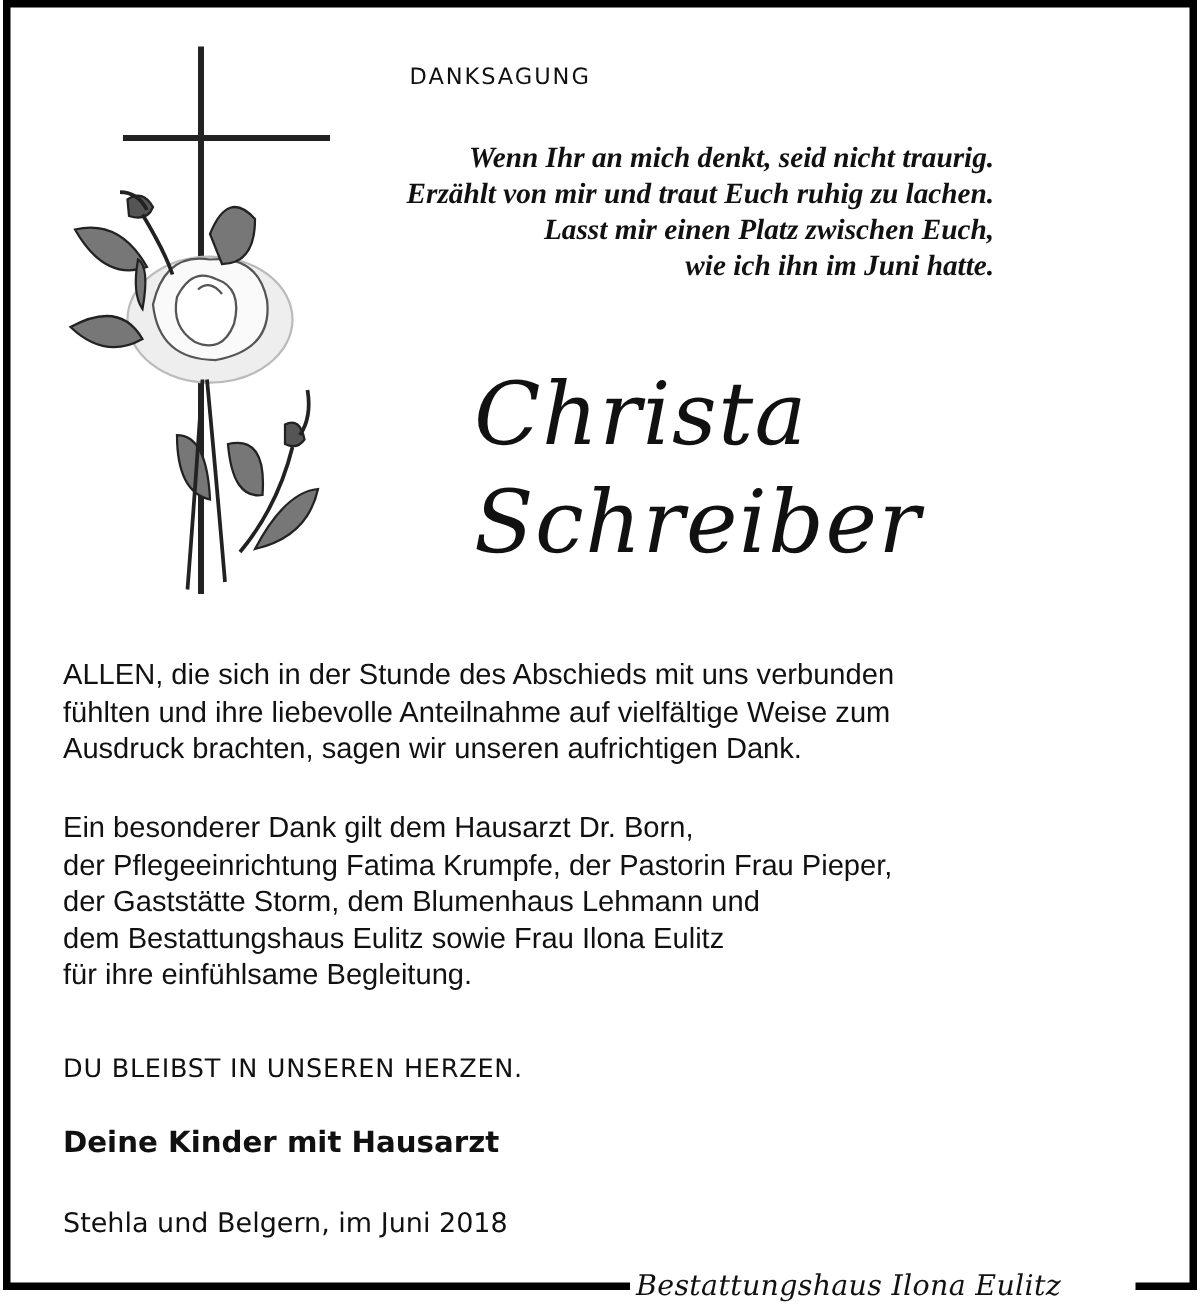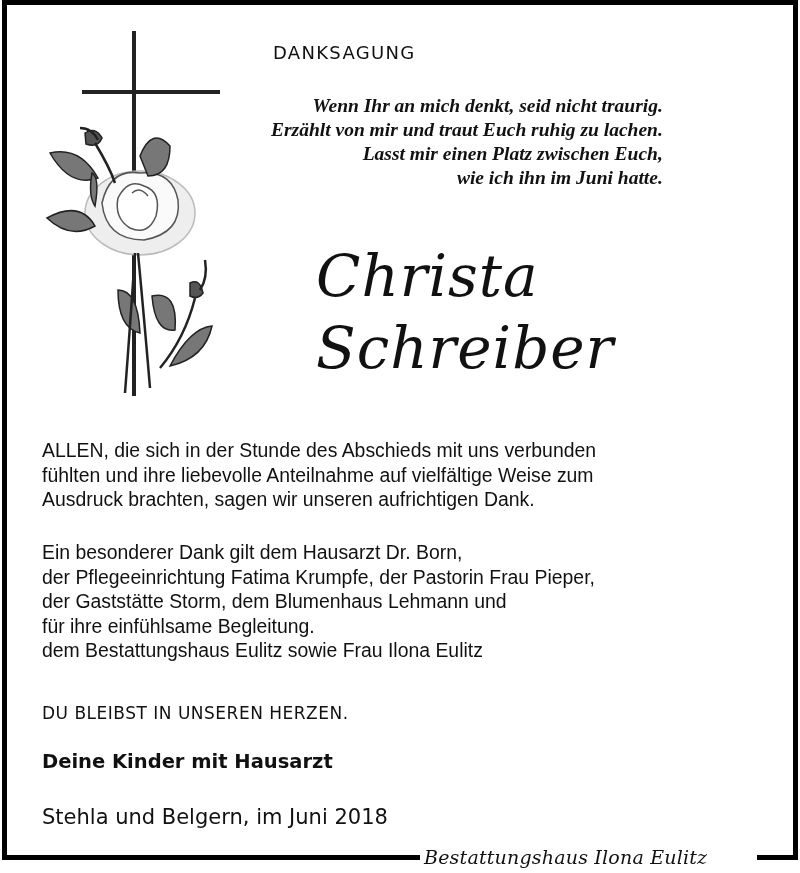--- a/index.html
+++ b/index.html
@@ -4,31 +4,31 @@
 <style>
   html, body { margin:0; padding:0; background:#fff; }
   body { width:800px; height:873px; position:relative; overflow:hidden; font-family:"DejaVu Sans", sans-serif; color:#111; }
   .frame-top { position:absolute; left:2px; top:0; width:796px; height:5px; background:#000; }
   .frame-left { position:absolute; left:2px; top:0; width:5px; height:860px; background:#000; }
   .frame-right { position:absolute; left:793px; top:0; width:5px; height:860px; background:#000; }
   .frame-bottom-left { position:absolute; left:2px; top:855px; width:418px; height:5px; background:#000; }
   .frame-bottom-right { position:absolute; left:757px; top:855px; width:41px; height:5px; background:#000; }
   .signature { position:absolute; left:424px; top:842px; width:332px; height:30px; font-family:"DejaVu Serif", serif; font-style:italic; font-size:19px; letter-spacing:0.2px; color:#111; white-space:nowrap; line-height:30px; }
   .emblem { position:absolute; left:40px; top:28px; width:180px; height:375px; }
-  .heading { position:absolute; left:273px; top:42px; font-size:18px; letter-spacing:1.3px; font-family:"DejaVu Sans", sans-serif; }
+  .heading { position:absolute; left:273px; top:42px; font-size:15px; letter-spacing:1.3px; font-family:"DejaVu Sans", sans-serif; }
   .poem { position:absolute; left:271px; top:94px; font-family:"Liberation Serif", serif; font-style:italic; font-weight:bold; font-size:19.5px; line-height:24px; }
   .poem div { white-space:nowrap;text-align:right; }
   .name { position:absolute; left:270px; top:240px; font-family:"DejaVu Serif", serif; font-style:italic; font-size:58px; line-height:72px; letter-spacing:1px;margin-left:46px; }
   .para { position:absolute; left:42px; font-family:"Liberation Sans", sans-serif; font-size:19.4px; line-height:24.5px; }
   .para div { white-space:nowrap; }
   .p1 { top:438px; }
   .p2 { top:540px; }
   .closing { position:absolute; left:42px; top:703px; font-family:"DejaVu Sans", sans-serif; font-size:17px; letter-spacing:0.5px; }
   .family { position:absolute; left:42px; top:750px; font-family:"DejaVu Sans", sans-serif; font-weight:bold; font-size:19.5px; }
-  .place { position:absolute; left:42px; top:805px; font-family:"DejaVu Sans", sans-serif; font-size:21px; }
+  .place { position:absolute; left:42px; top:805px; font-family:"DejaVu Sans", sans-serif; font-size:18px; }
 </style>
 </head>
 <body>
 
 <div class="frame-top"></div>
 <div class="frame-left"></div>
 <div class="frame-right"></div>
 <div class="frame-bottom-left"></div>
 <div class="frame-bottom-right"></div>
 
@@ -88,21 +88,21 @@
 <div class="para p1">
   <div>ALLEN, die sich in der Stunde des Abschieds mit uns verbunden</div>
   <div>fühlten und ihre liebevolle Anteilnahme auf vielfältige Weise zum</div>
   <div>Ausdruck brachten, sagen wir unseren aufrichtigen Dank.</div>
 </div>
 
 <div class="para p2">
   <div>Ein besonderer Dank gilt dem Hausarzt Dr. Born,</div>
   <div>der Pflegeeinrichtung Fatima Krumpfe, der Pastorin Frau Pieper,</div>
   <div>der Gaststätte Storm, dem Blumenhaus Lehmann und</div>
+  <div>dem Bestattungshaus Eulitz sowie Frau Ilona Eulitz</div>
   <div>für ihre einfühlsame Begleitung.</div>
-  <div>dem Bestattungshaus Eulitz sowie Frau Ilona Eulitz</div>
 </div>
 
 <div class="closing">DU BLEIBST IN UNSEREN HERZEN.</div>
 <div class="family">Deine Kinder mit Hausarzt</div>
 <div class="place">Stehla und Belgern, im Juni 2018</div>
 
 <div class="signature">Bestattungshaus Ilona Eulitz</div>
 
 </body></html>

